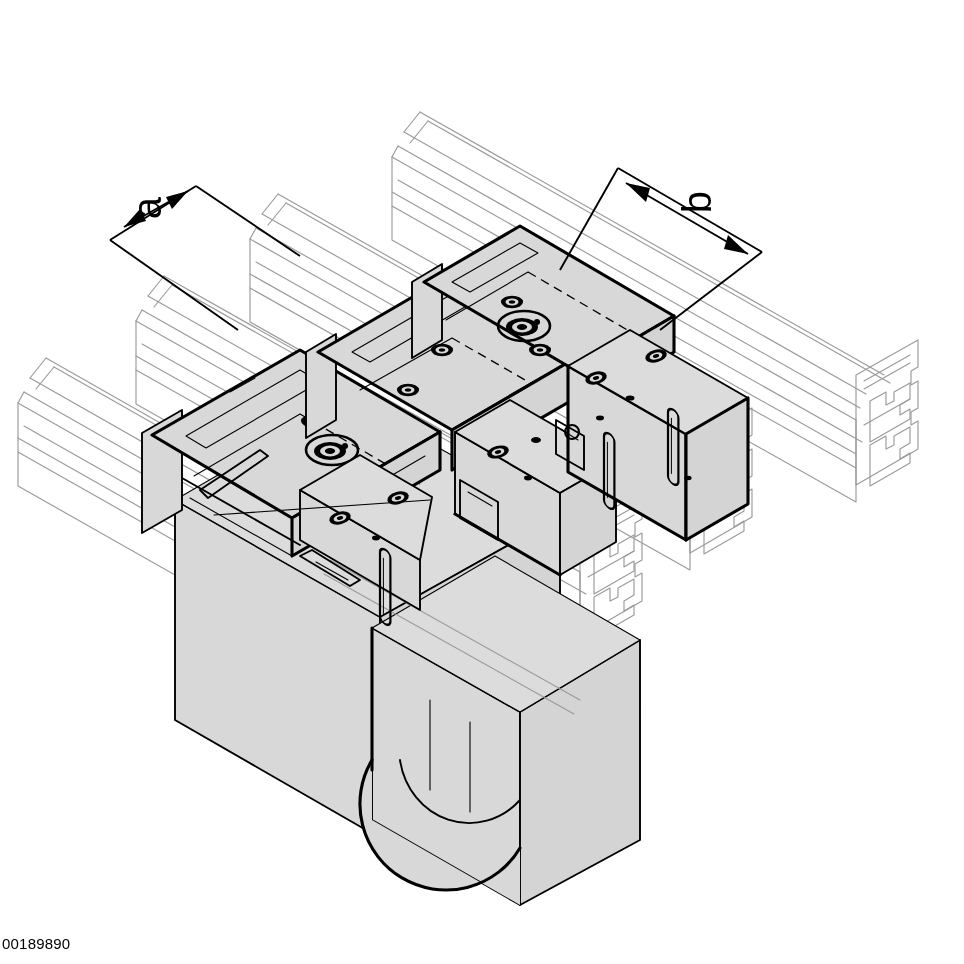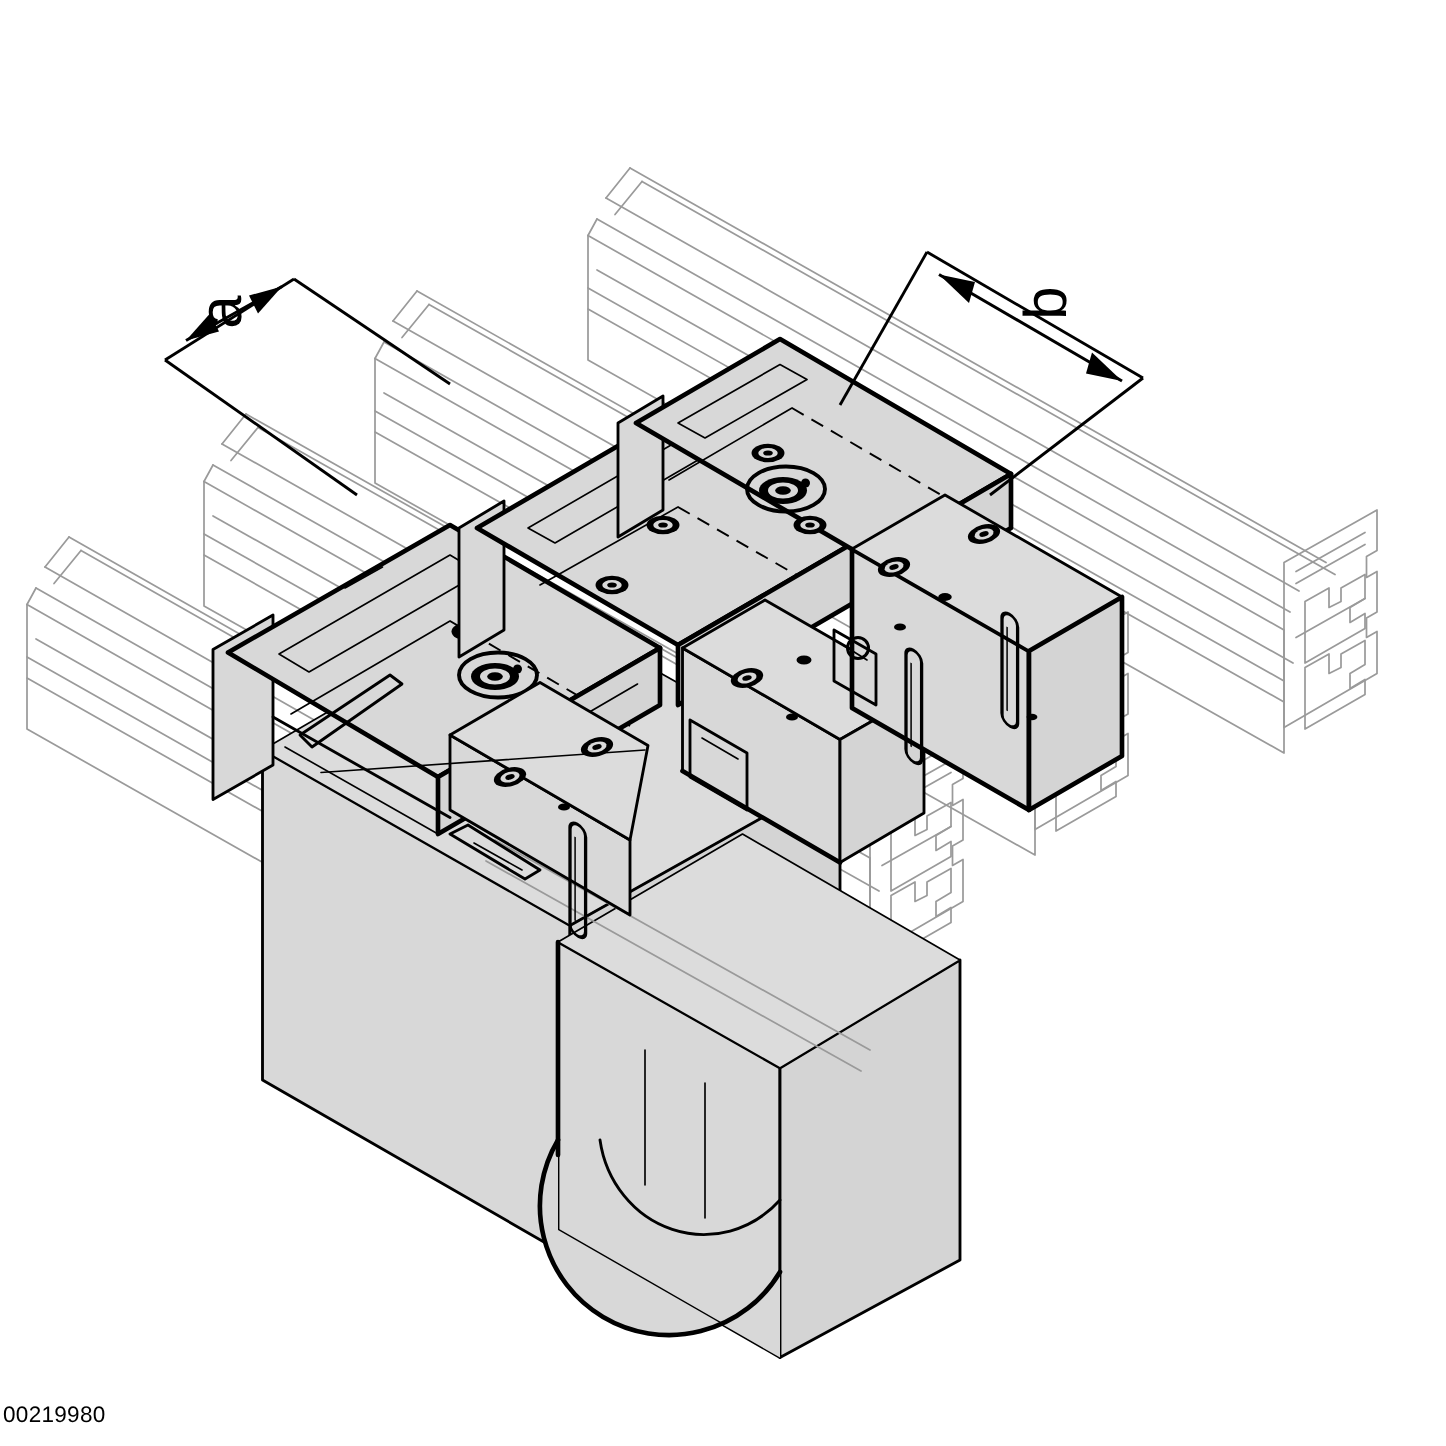--- a/index.html
+++ b/index.html
@@ -366,14 +366,14 @@
 
     <line class="dimline" x1="626" y1="183" x2="748" y2="254"></line>
     <polygon points="626,183 650,188 646,202" fill="#000"></polygon>
     <polygon points="748,254 724,249 728,235" fill="#000"></polygon>
 
     <text class="dimlabel" x="700" y="202" transform="rotate(-90 700 202)" text-anchor="middle" dominant-baseline="middle">b</text>
   </g>
 
 </svg>
 
-  <div class="caption">00219980</div>
+  <div class="caption">00189890</div>
 </div>
 
 </body></html>

